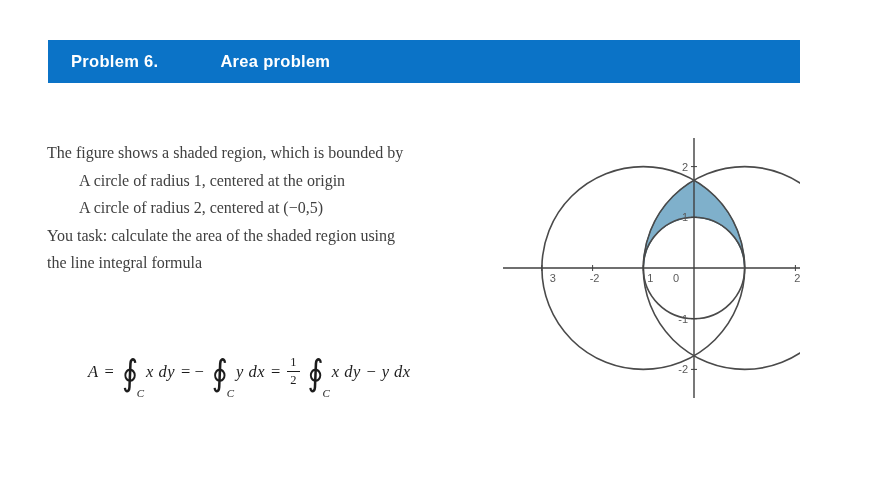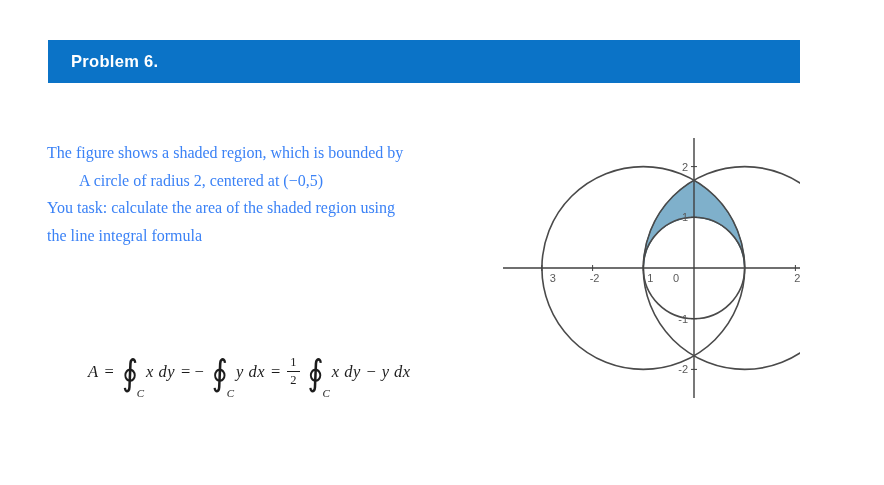--- a/index.html
+++ b/index.html
@@ -8,21 +8,21 @@
 
   
   #header-bar{position:absolute;left:48px;top:40px;width:824px;height:43px;
               display:flex;align-items:center;padding-left:23px;box-sizing:border-box;
               font-family:"Liberation Sans","DejaVu Sans",sans-serif;}
   #header-bar .hlabel{color:#fff;font-weight:bold;font-size:16.5px;letter-spacing:.3px;}
   #header-bar .hlabel.second{margin-left:62px;}
 
   
   #text-block{position:absolute;left:47px;top:139px;width:450px;
-              font-size:16px;line-height:27.5px;color:#3b82f6;}
+              font-size:16px;line-height:27.5px;color:#404040;}
   #text-block .line{white-space:nowrap;}
   #text-block .line.indent{padding-left:32px;}
 
   
   #formula{position:absolute;left:88px;top:344px;height:56px;
            display:flex;align-items:center;gap:5px;
            font-size:16.5px;color:#1c1c1c;}
   #formula .var{font-style:italic;letter-spacing:.5px;}
   #formula .op{font-style:normal;padding:0 1px;}
   .oint{position:relative;display:inline-block;margin:0 3px 0 2px;}
@@ -39,24 +39,26 @@
   #figure-wrap{position:absolute;left:500px;top:120px;width:384px;height:290px;}
   .ticklabel{fill:#5a5a5a;font-family:"Liberation Sans","DejaVu Sans",sans-serif;font-size:11px;}
 </style>
 </head>
 <body>
 
 <div id="page">
 
   <div id="header-bar" style="background: rgb(11, 115, 199); color: rgb(255, 255, 255);">
     <span class="hlabel">Problem 6.</span>
+    <span class="hlabel second">Area problem</span>
   </div>
 
   <div id="text-block">
     <div class="line">The figure shows a shaded region, which is bounded by</div>
+    <div class="line indent">A circle of radius 1, centered at the origin</div>
     <div class="line indent">A circle of radius 2, centered at (−0,5)</div>
     <div class="line">You task: calculate the area of the shaded region using</div>
     <div class="line">the line integral formula</div>
   </div>
 
   <div id="formula">
     <span class="var">A</span>
     <span class="op">=</span>
     <span class="oint">
       <span class="glyph">∮</span>

